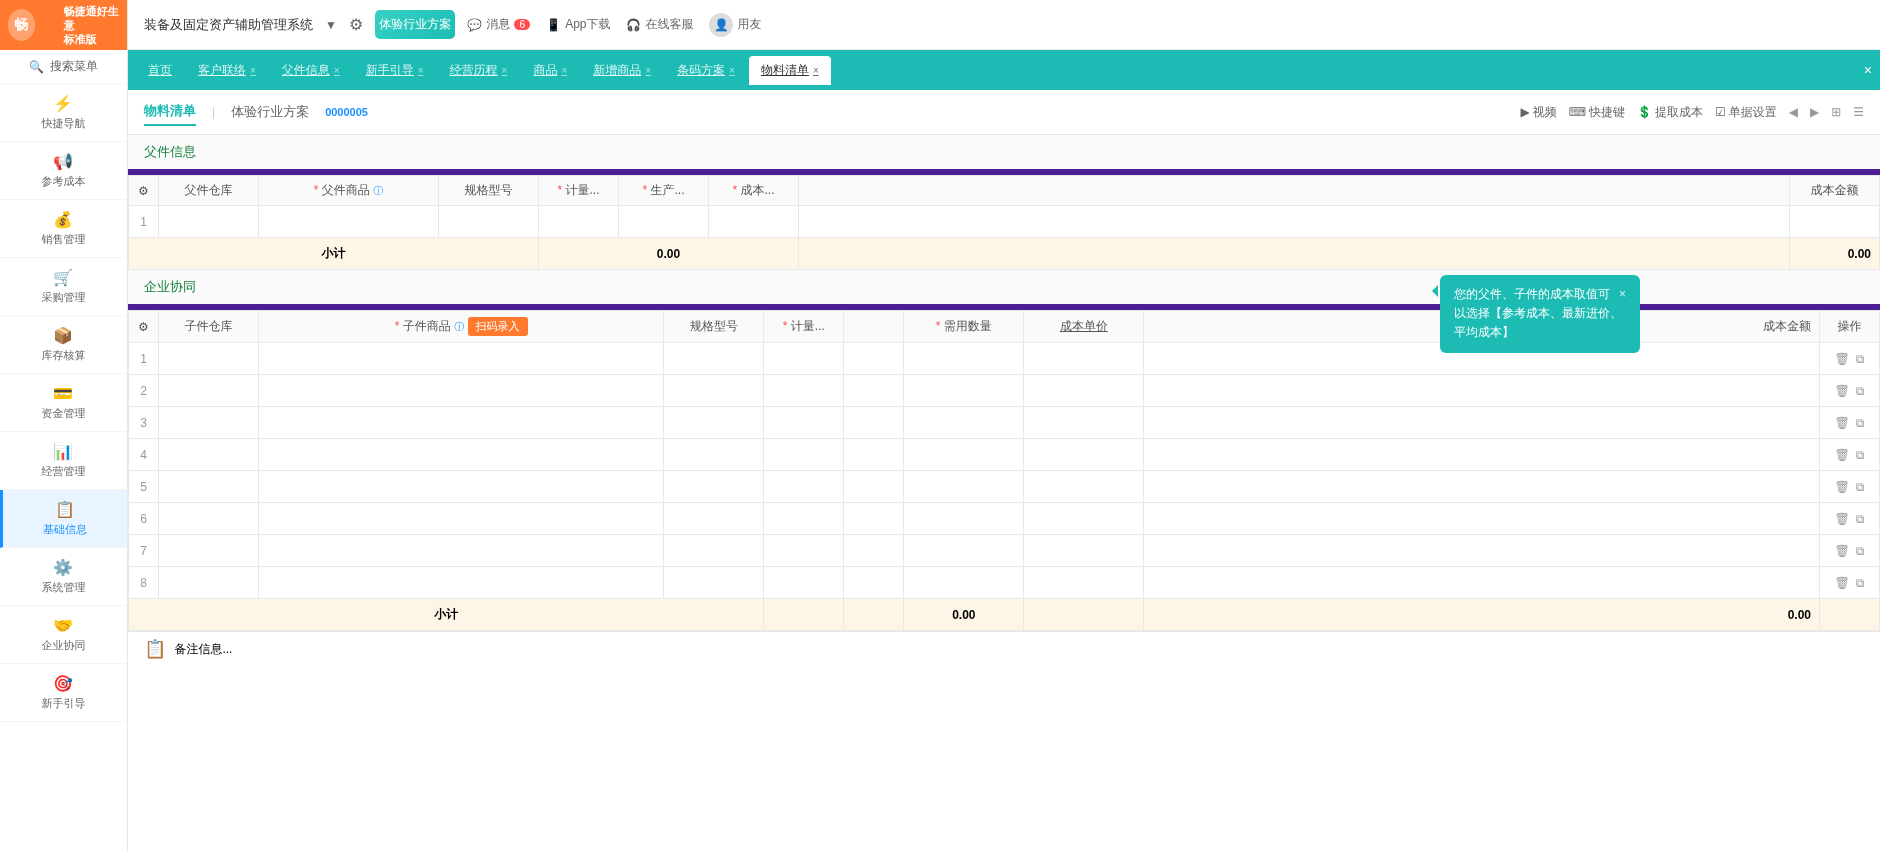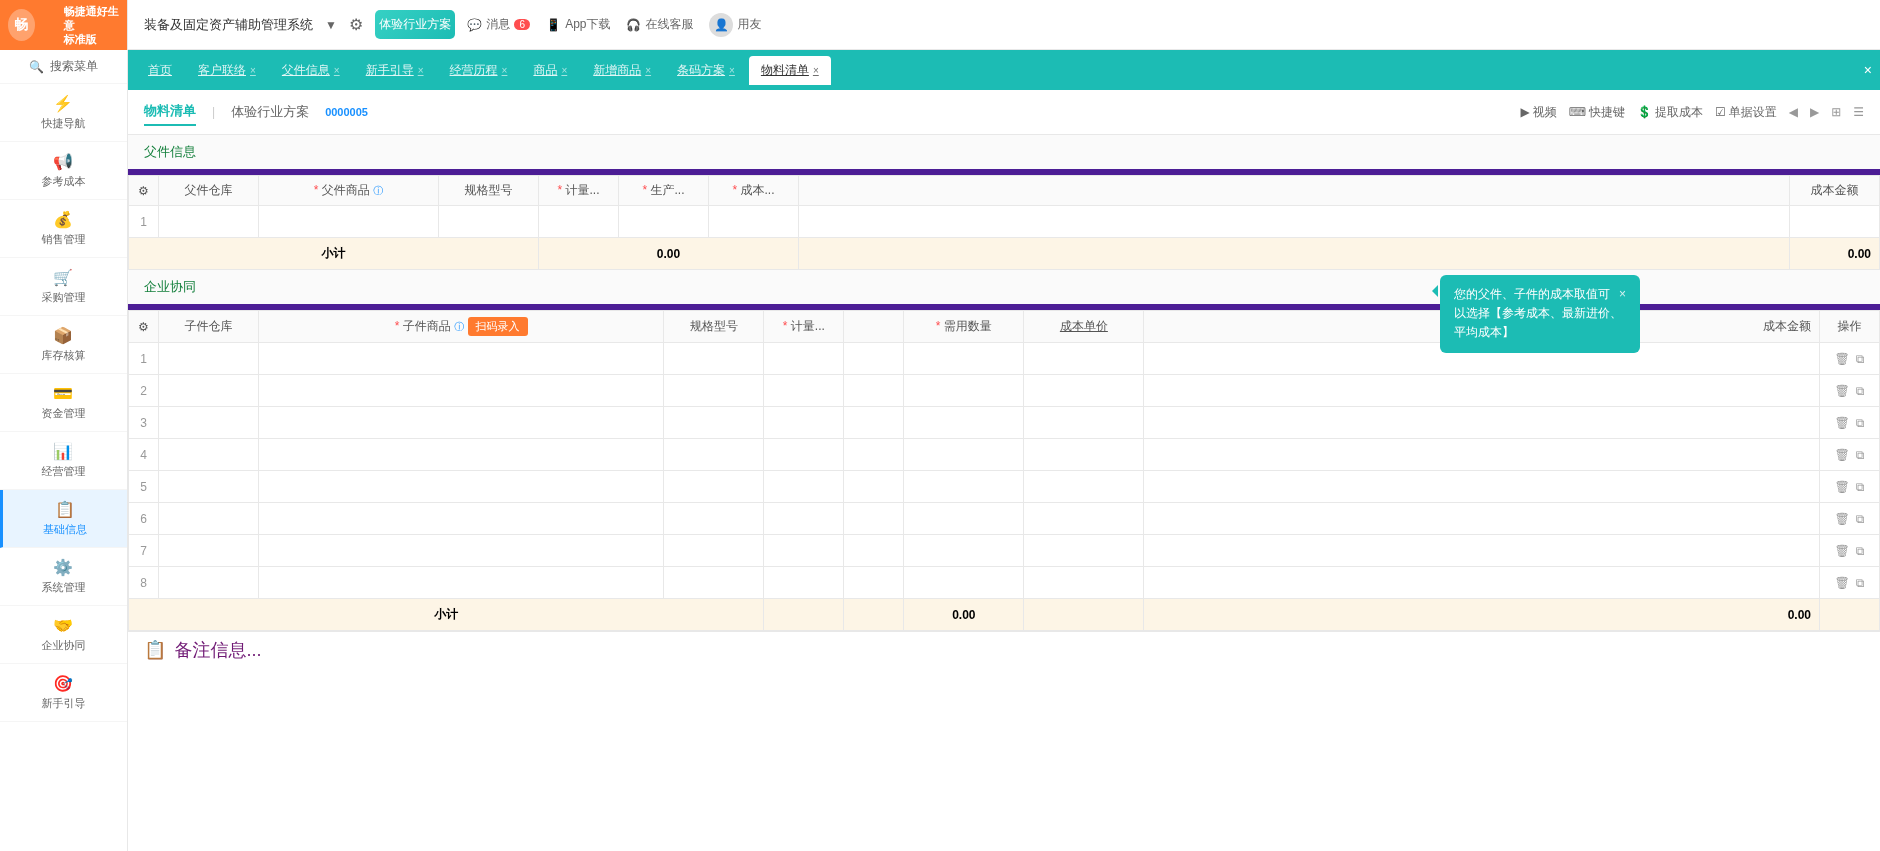--- a/index.html
+++ b/index.html
@@ -273,21 +273,21 @@
 
     .bottom-bar {
       padding: 6px 16px;
       border-top: 1px solid #e8e8e8;
       display: flex;
       align-items: center;
       gap: 8px;
       background: #fff;
     }
     .bottom-bar-icon { color: #1cbcb4; font-size: 18px; }
-    .bottom-bar-text { font-size: 18px; color: #701a75; }
+    .bottom-bar-text { font-size: 12px; color: #000000; }
 
     .row-num { color: #999; font-size: 12px; }
   </style>
 </head>
 <body>
 
 <div class="sidebar">
   <div class="sidebar-logo">
     <div class="sidebar-logo-icon">
       <span>畅</span>

